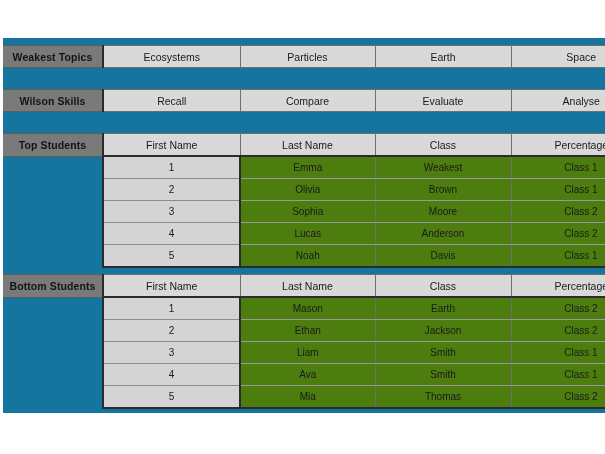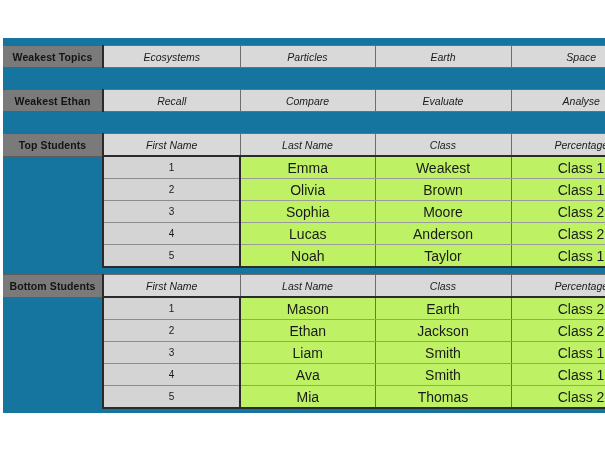--- a/index.html
+++ b/index.html
@@ -70,40 +70,39 @@
     border-bottom: 1px solid #5d5d5d;
     border-right: 2px solid #2b2b2b;
   }
   .hdr {
     background: #d9d9d9;
     color: #1a1a1a;
     font-size: 10.5px;
     border-top: 1px solid #6e6e6e;
     border-bottom: 1px solid #6e6e6e;
     border-right: 1px solid #6e6e6e;
-    font-style: italic;
   }
   .hdr.last { border-right: none; }
 
   .num {
     background: #d4d4d4;
     color: #1a1a1a;
     font-size: 10px;
     border-left: 2px solid #2b2b2b;
     border-right: 2px solid #2b2b2b;
     border-bottom: 1px solid #8c8c8c;
   }
   .teal-gap {
     background: #15759e;
     border: none;
   }
   .cell {
-    background: #bef264;
-    color: #1a1a1a;
-    font-size: 14px;
+    background: #4d7c0f;
+    color: #1a1a1a;
+    font-size: 10px;
     border-right: 1px solid #6e6e6e;
     border-bottom: 1px solid #9a9a9a;
   }
   .cell.last { border-right: none; }
 
   
   tr.first-row .num,
   tr.first-row .cell { border-top: 2px solid #2b2b2b; }
   
   tr.last-row .num,
@@ -144,21 +143,21 @@
   <table class="block" id="block-skills">
     <colgroup>
       <col class="c-label">
         <col class="c-first">
         <col class="c-second">
         <col class="c-third">
         <col class="c-fourth">
     </colgroup>
     <tbody>
       <tr>
-        <td class="lbl">Weakest Ethan</td>
+        <td class="lbl">Wilson Skills</td>
         <td class="hdr">Recall</td>
         <td class="hdr">Compare</td>
         <td class="hdr">Evaluate</td>
         <td class="hdr last">Analyse</td>
       </tr>
     </tbody>
   </table>
 
   <table class="block" id="block-top">
     <colgroup>
@@ -206,21 +205,21 @@
         <td class="num">4</td>
         <td class="cell">Lucas</td>
         <td class="cell">Anderson</td>
         <td class="cell">Class 2</td>
         <td class="cell last">65%</td>
       </tr>
       <tr class="last-row">
         <td class="teal-gap"></td>
         <td class="num">5</td>
         <td class="cell">Noah</td>
-        <td class="cell">Taylor</td>
+        <td class="cell">Davis</td>
         <td class="cell">Class 1</td>
         <td class="cell last">62%</td>
       </tr>
     </tbody>
   </table>
 
   <table class="block" id="block-bottom">
     <colgroup>
       <col class="c-label">
         <col class="c-first">

